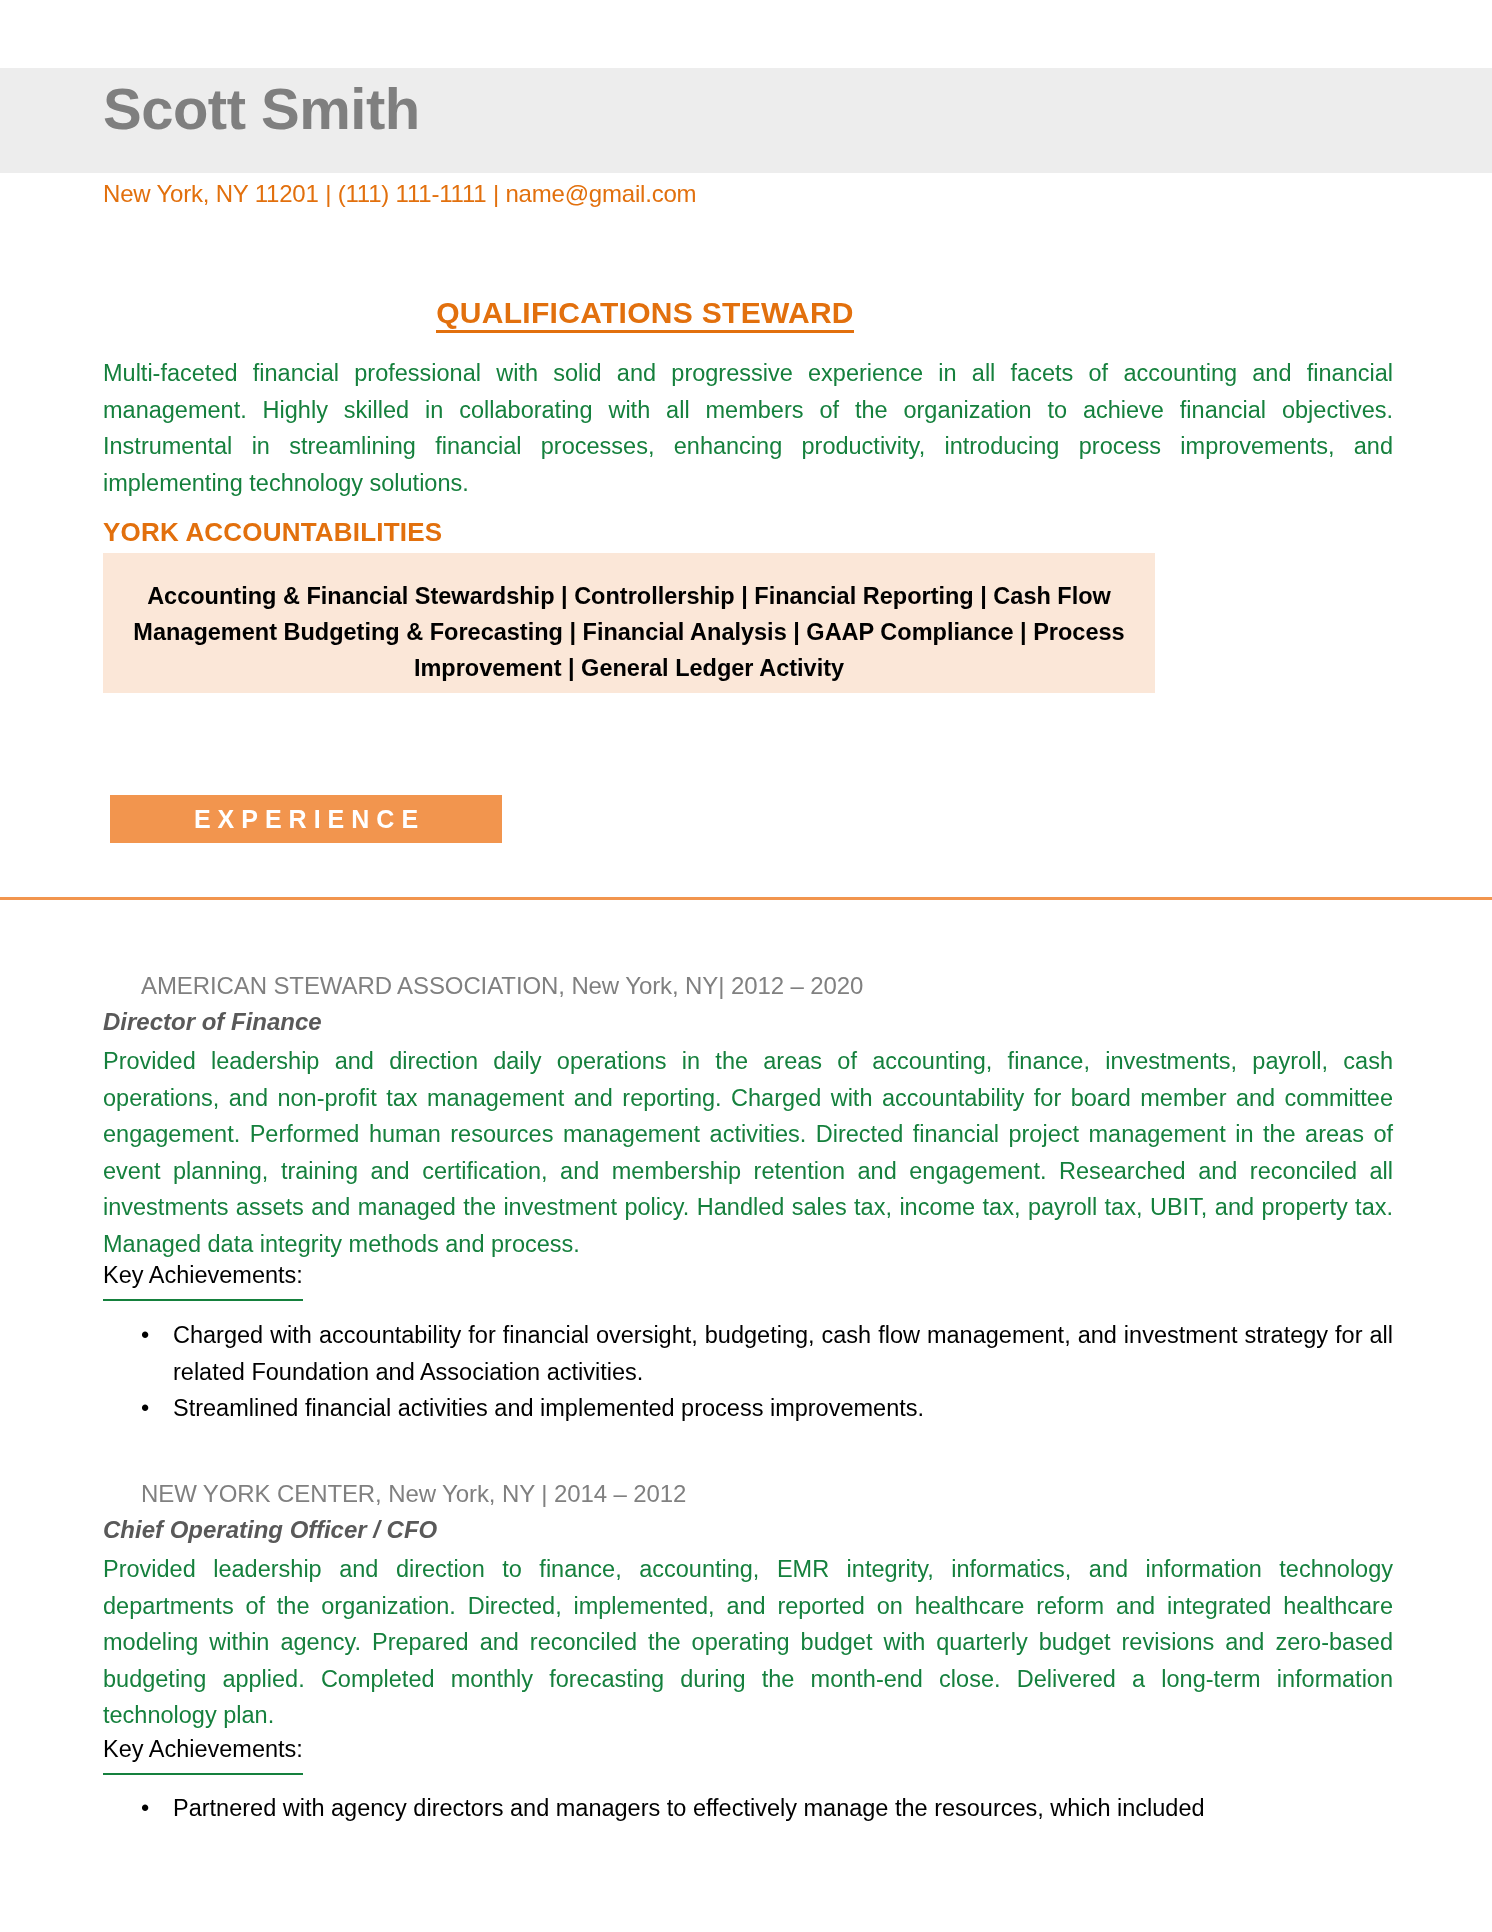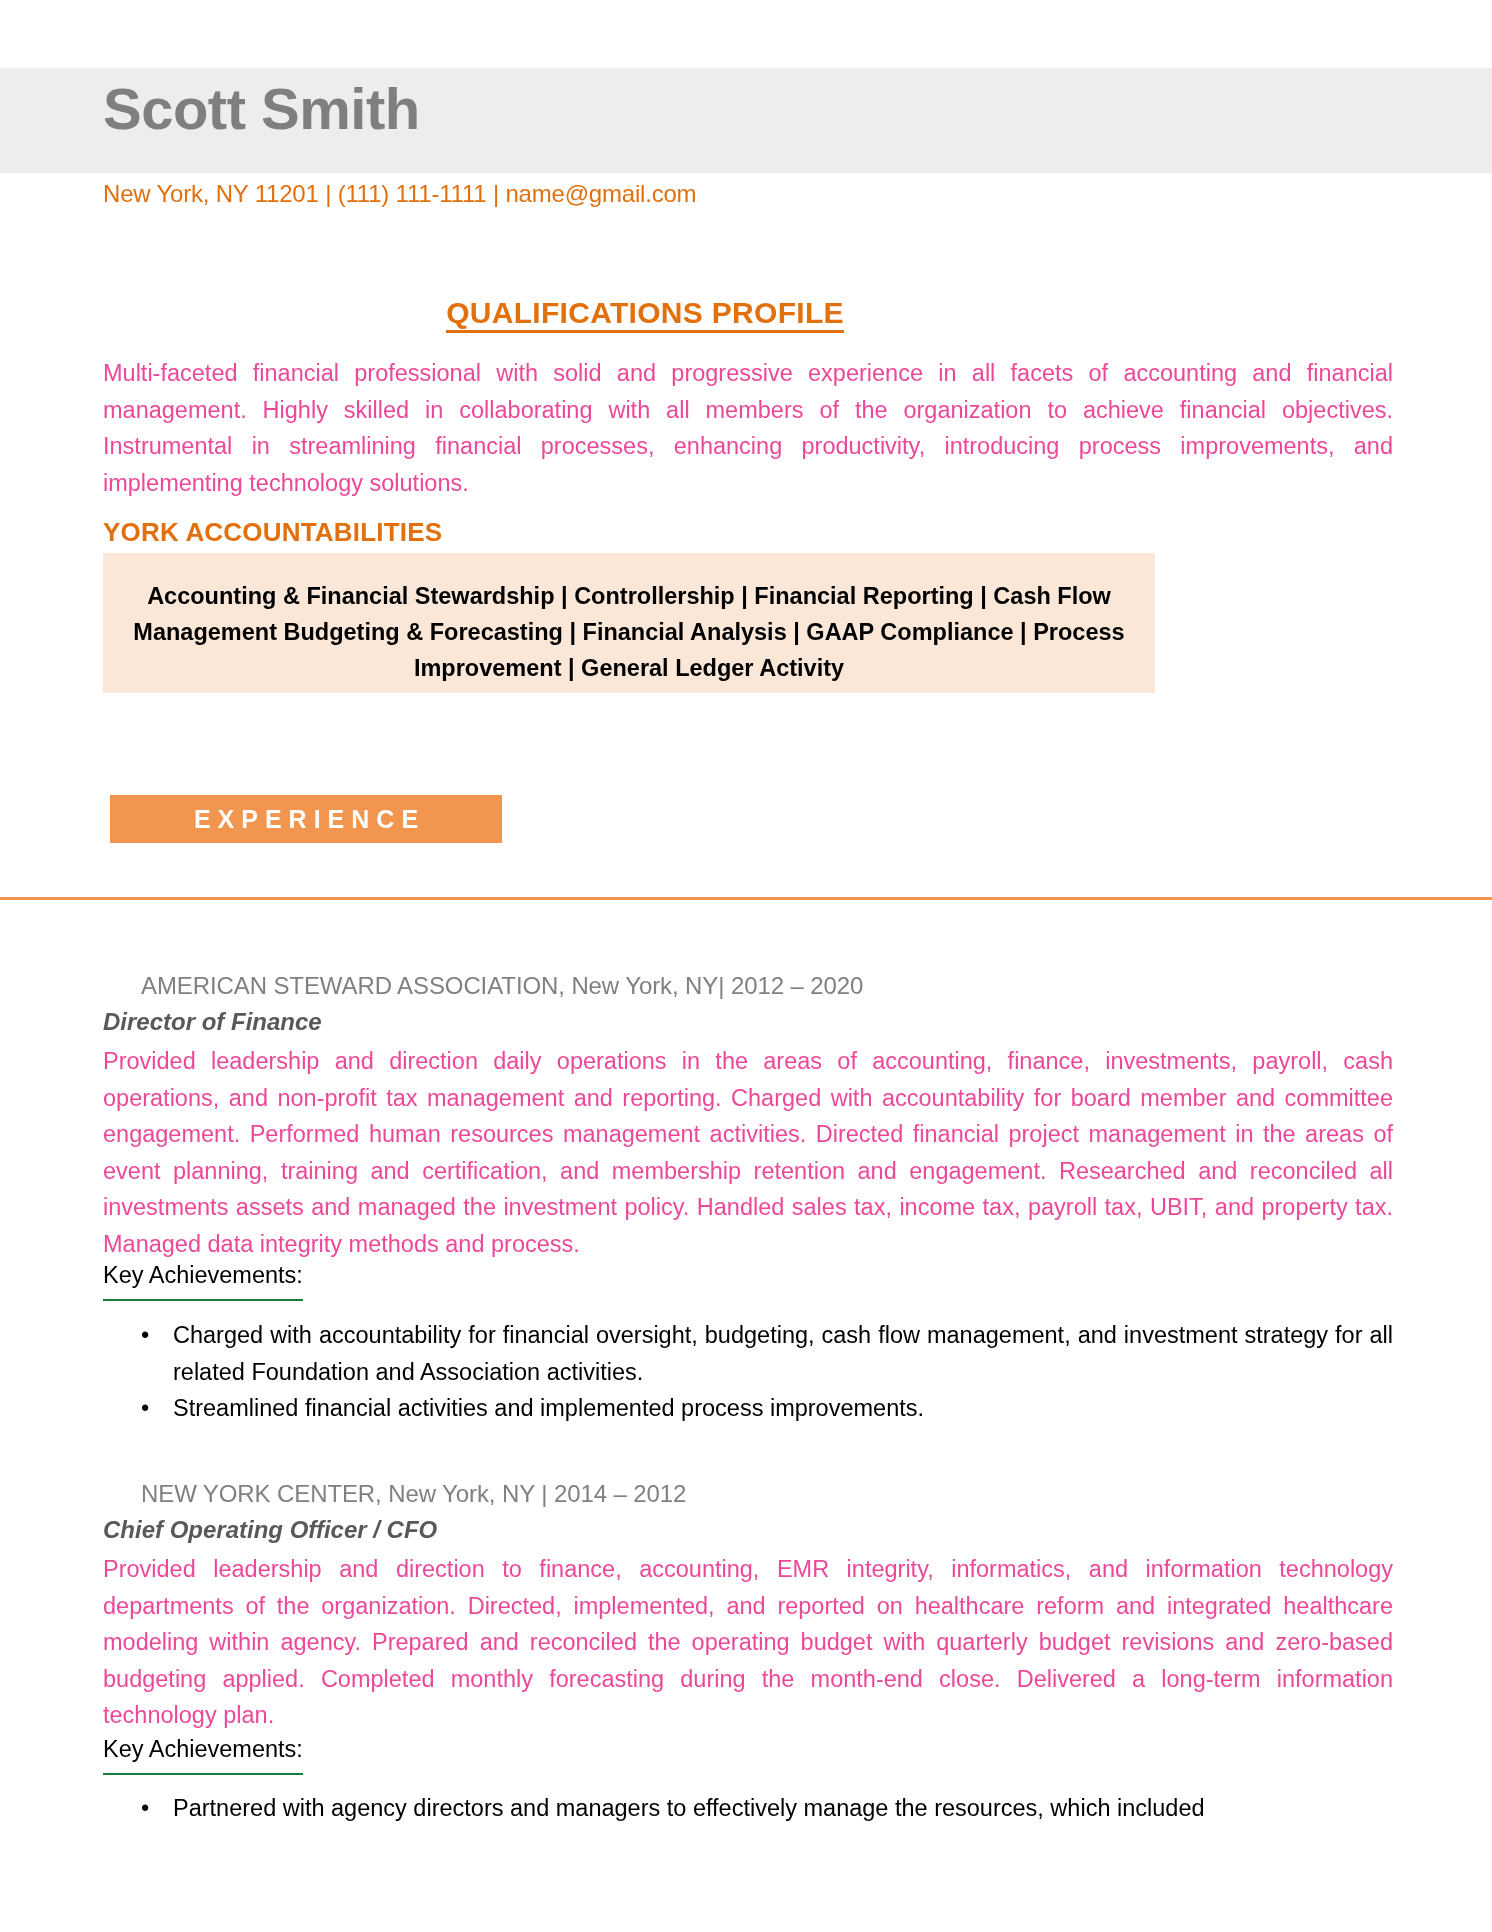--- a/index.html
+++ b/index.html
@@ -87,21 +87,21 @@
     color: #e2700d;
     letter-spacing: 0.2px;
   }
 
   .body-para {
     position: absolute;
     left: 0;
     width: 1290px;
     font-size: 23.5px;
     line-height: 36.5px;
-    color: #ec4899;
+    color: #15803d;
     text-align: justify;
     font-family: "Liberation Sans", sans-serif;
   }
 
   
   .skills-box {
     position: absolute;
     left: 103px;
     top: 553px;
     width: 1052px;
@@ -208,21 +208,21 @@
 </style>
 </head>
 <body>
 
 <div class="page">
 
   <div class="header-band"></div>
   <div class="name-title">Scott Smith</div>
   <div class="contact-line">New York, NY 11201 | (111) 111-1111 | name@gmail.com</div>
 
-  <div class="section-heading-center" style="top:296px;"><span>QUALIFICATIONS PROFILE</span></div>
+  <div class="section-heading-center" style="top:296px;"><span>QUALIFICATIONS STEWARD</span></div>
 
   <div class="content" style="top:0;">
     <div class="body-para" style="top:355px;">Multi-faceted financial professional with solid and progressive experience in all facets of accounting and financial management. Highly skilled in collaborating with all members of the organization to achieve financial objectives. Instrumental in streamlining financial processes, enhancing productivity, introducing process improvements, and implementing technology solutions.</div>
   </div>
 
   <div class="content" style="top:0;">
     <div class="section-heading-left" style="top:517px;">YORK ACCOUNTABILITIES</div>
   </div>
 
   <div class="skills-box"></div>

